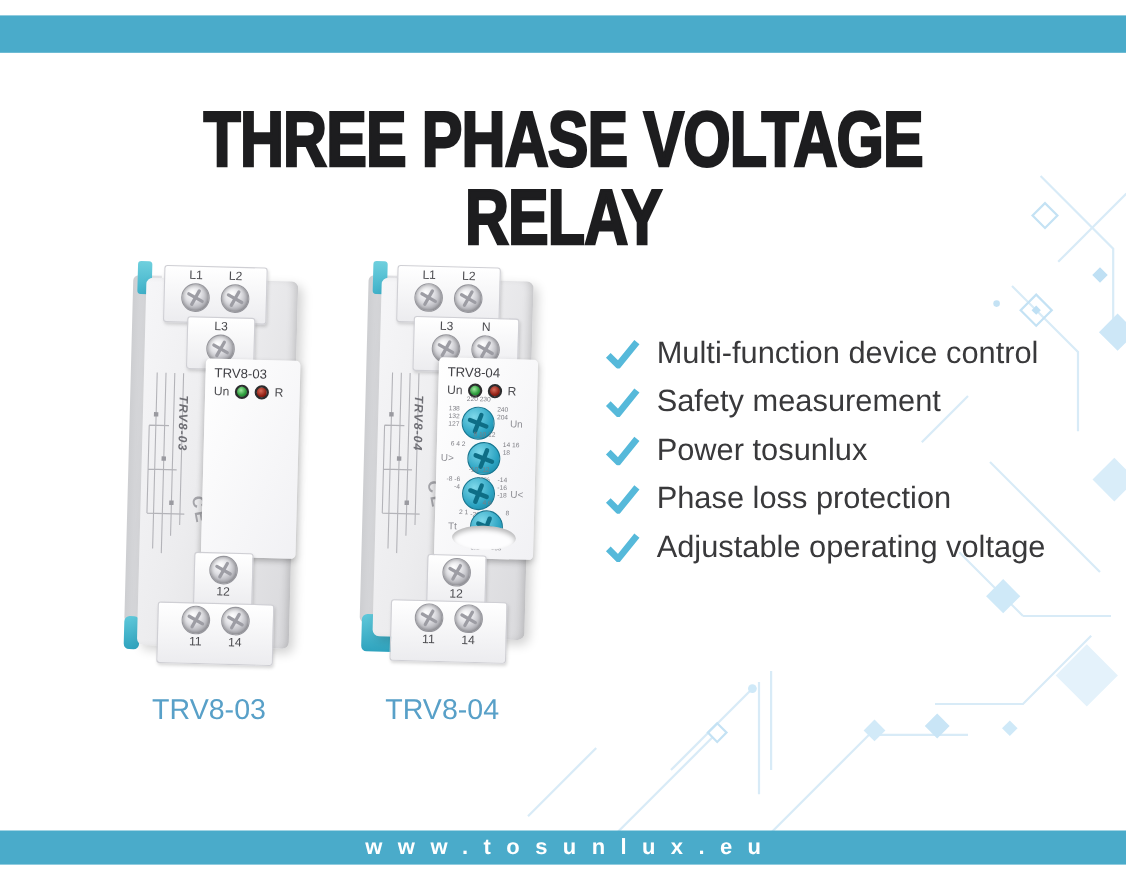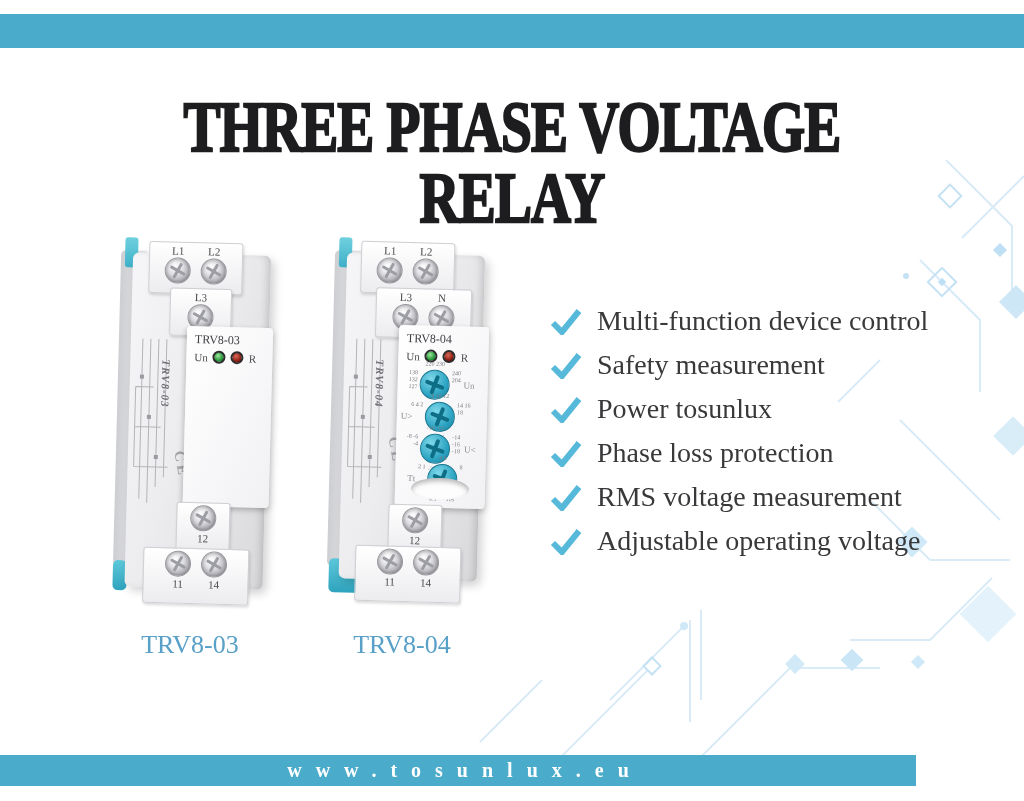--- a/index.html
+++ b/index.html
@@ -1,21 +1,21 @@
 <!DOCTYPE html>
 <html><head>
 <meta charset="utf-8">
 <style>
   html,body{margin:0;padding:0;background:#ffffff;}
   .stage{position:relative;width:1024px;height:801px;background:#ffffff;overflow:hidden;
-         font-family:Liberation Serif, serif;}
+         font-family:Liberation Sans, sans-serif;}
 
   
   .top-bar{position:absolute;left:0;top:14px;width:1024px;height:34px;background:#4aabca;}
-  .bottom-bar{position:absolute;left:0;top:755px;width:916px;height:31px;background:#4aabca;
+  .bottom-bar{position:absolute;left:0;top:755px;width:1024px;height:31px;background:#4aabca;
               display:flex;align-items:center;justify-content:center;}
   .bottom-bar span{color:#ffffff;font-size:20px;font-weight:bold;letter-spacing:14px;padding-left:14px;}
 
   
   .circuit{position:absolute;left:0;top:0;pointer-events:none;}
 
   
   .title{position:absolute;left:0;top:92px;width:1024px;text-align:center;margin:0;}
   .title span{display:inline-block;font-size:71px;line-height:1;font-weight:bold;color:#1d1d1f;
               letter-spacing:-1px;transform:scaleX(0.78);-webkit-text-stroke:2.4px #1d1d1f;}
@@ -349,26 +349,20 @@
     <li>
       <svg width="32" height="27" viewBox="0 0 32 27">
         <path d="M3 15 L12 24 L29 3" fill="none" stroke="#56b9da" stroke-width="6"></path>
         </svg>
       <span>Phase loss protection</span>
     </li>
     <li>
       <svg width="32" height="27" viewBox="0 0 32 27">
         <path d="M3 15 L12 24 L29 3" fill="none" stroke="#56b9da" stroke-width="6"></path>
         </svg>
-      <span>RMS voltage measurement</span>
-    </li>
-    <li>
-      <svg width="32" height="27" viewBox="0 0 32 27">
-        <path d="M3 15 L12 24 L29 3" fill="none" stroke="#56b9da" stroke-width="6"></path>
-        </svg>
       <span>Adjustable operating voltage</span>
     </li>
   </ul>
 
   <div class="bottom-bar">
     <span>www.tosunlux.eu</span>
   </div>
 
 </div>
 

